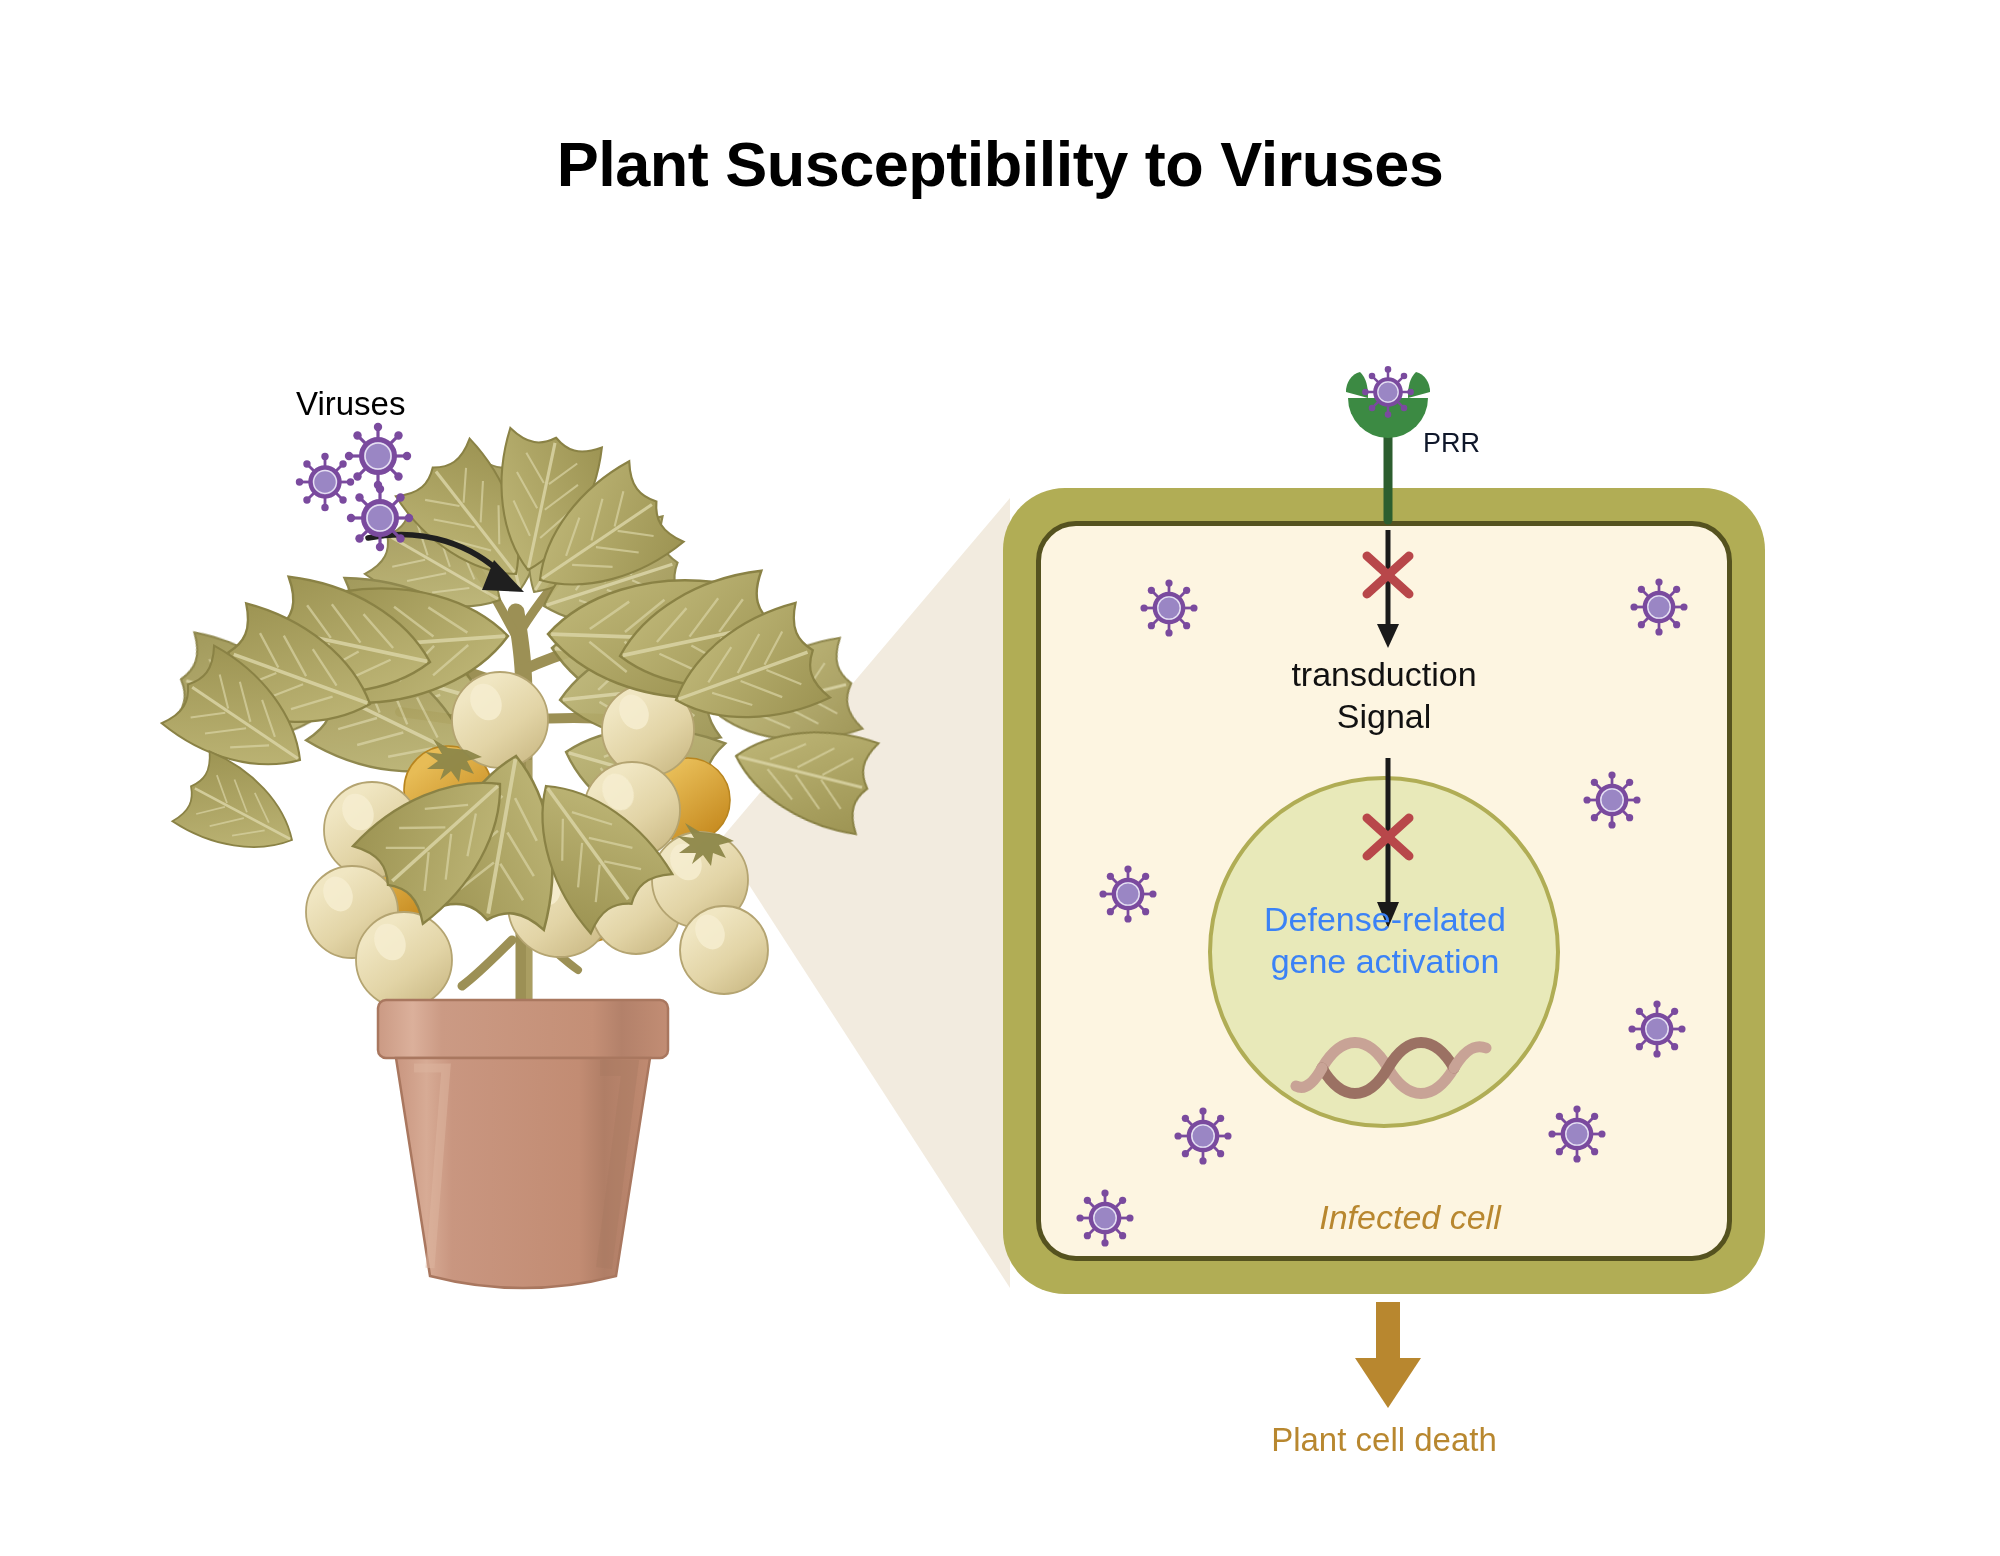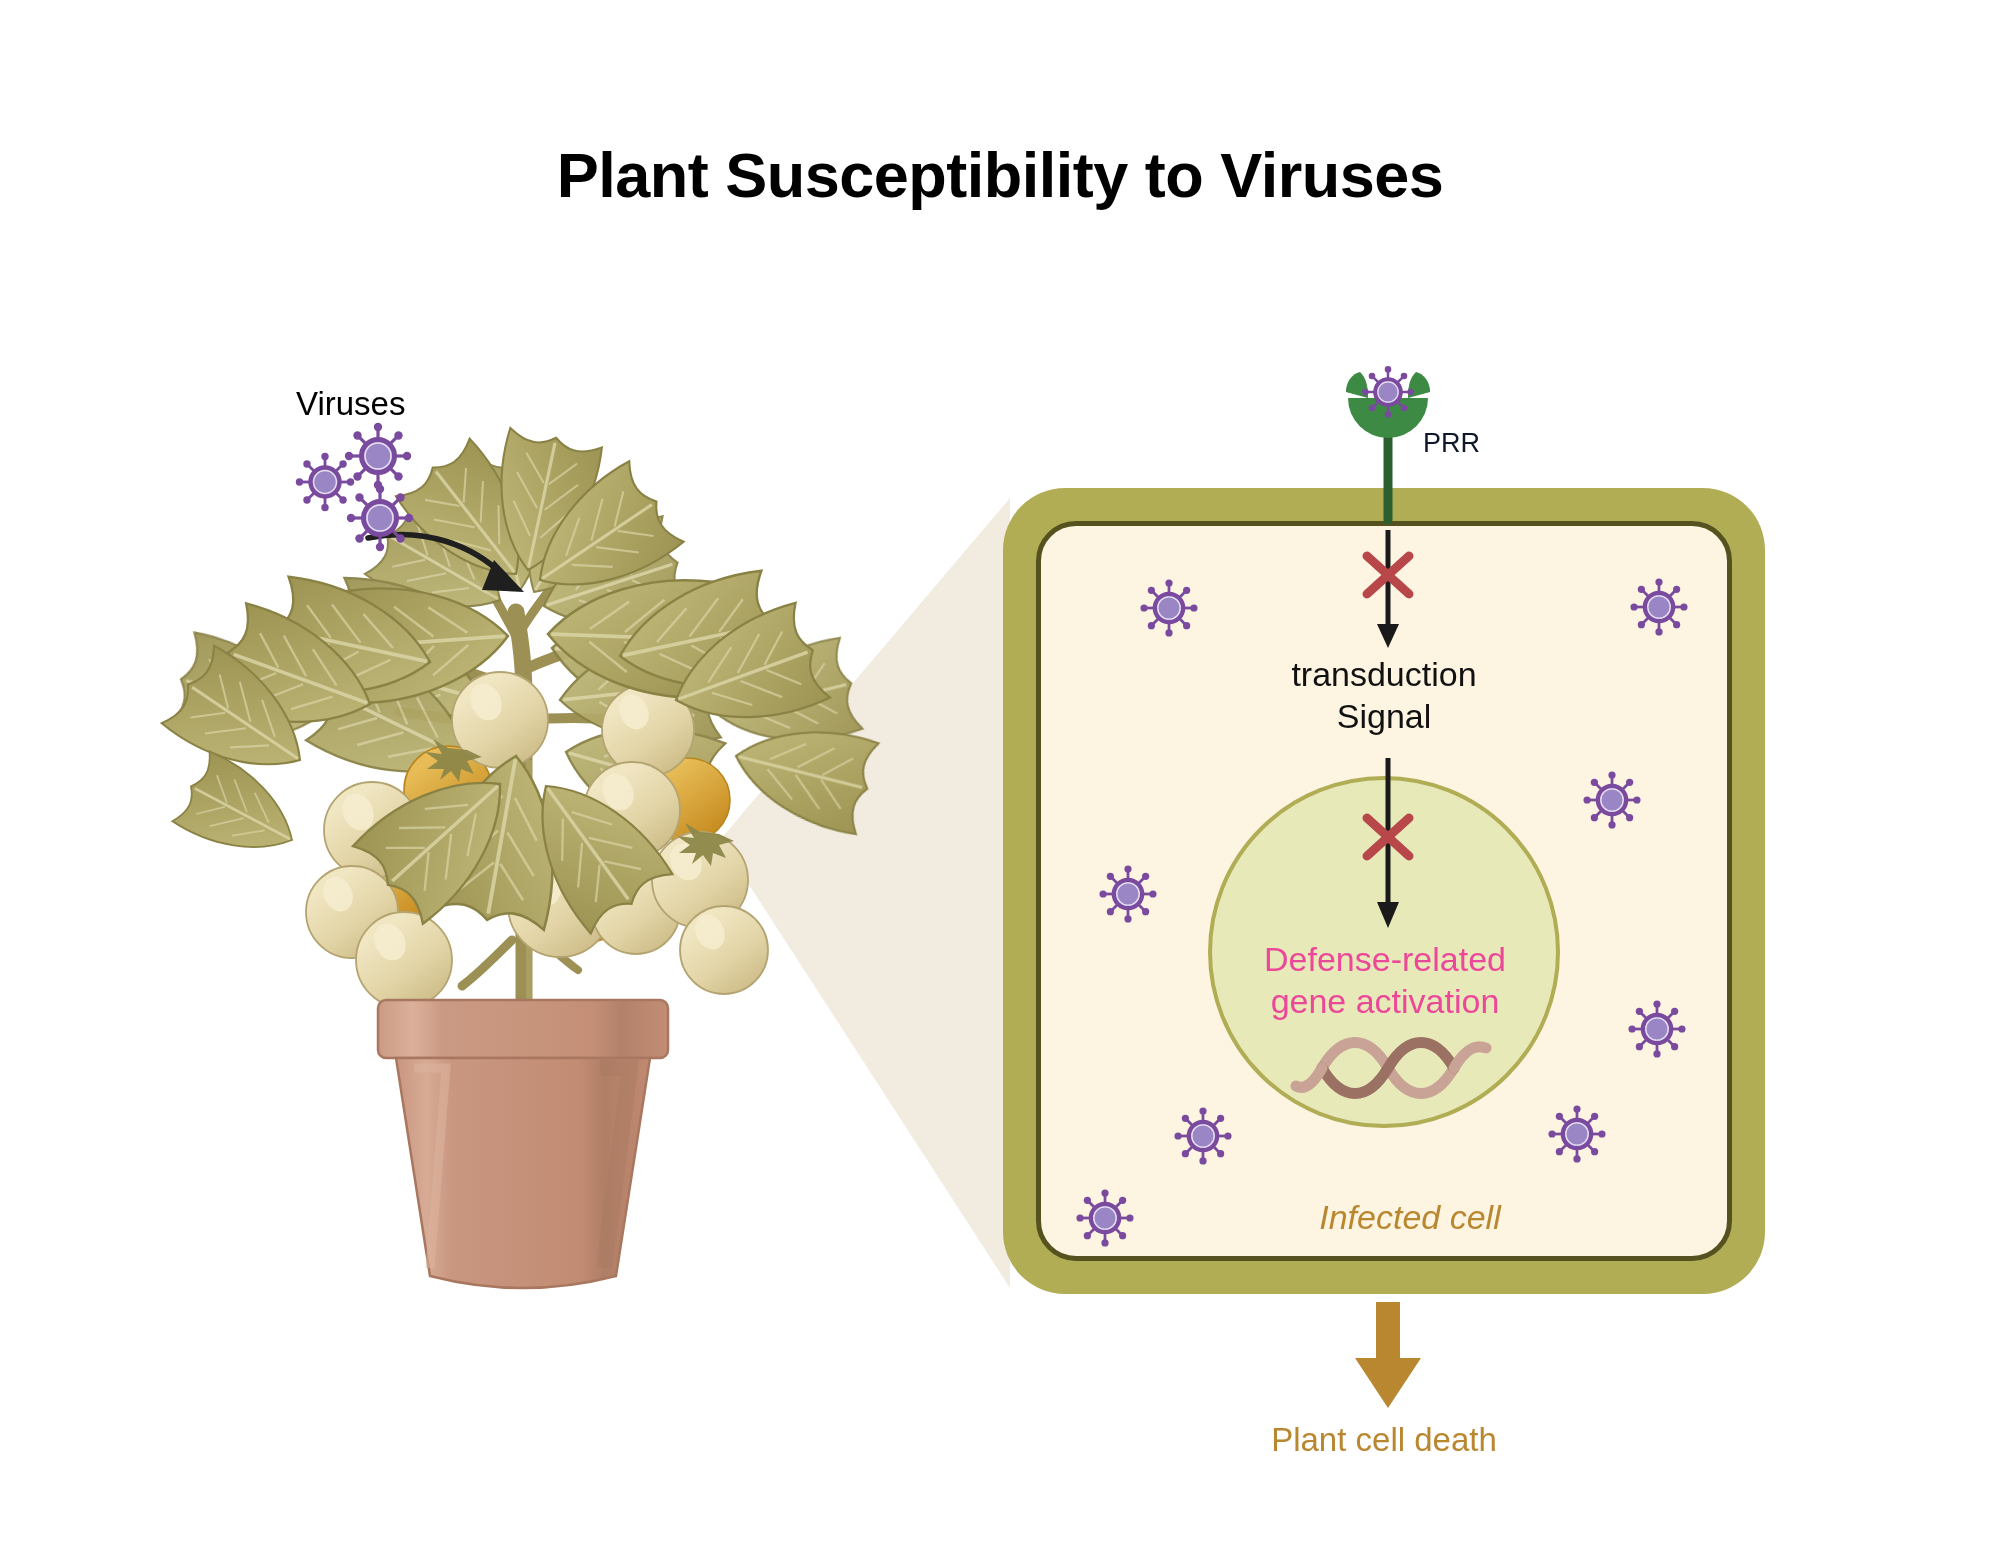--- a/index.html
+++ b/index.html
@@ -21,21 +21,21 @@
     left: 0; top: 0;
     width: 2000px;
     height: 1556px;
     background: #ffffff;
   }
 
   
   .title {
     position: absolute;
     left: 0;
-    top: 139px;
+    top: 128px;
     width: 2000px;
     text-align: center;
     font-size: 63px;
     font-weight: bold;
     color: #000000;
     letter-spacing: -0.5px;
   }
 
   
   .viruses-label {
@@ -98,26 +98,26 @@
     top: 653px;
     width: 352px;
     text-align: center;
     font-size: 34px;
     line-height: 42px;
     color: #111111;
   }
   .gene-text {
     position: absolute;
     left: 1190px;
-    top: 938px;
+    top: 898px;
     width: 390px;
     text-align: center;
     font-size: 34px;
     line-height: 42px;
-    color: #ec4899;
+    color: #3b82f6;
   }
   .infected-label {
     position: absolute;
     left: 1195px;
     top: 1198px;
     width: 430px;
     text-align: center;
     font-style: italic;
     font-size: 34px;
     color: #b8872f;

